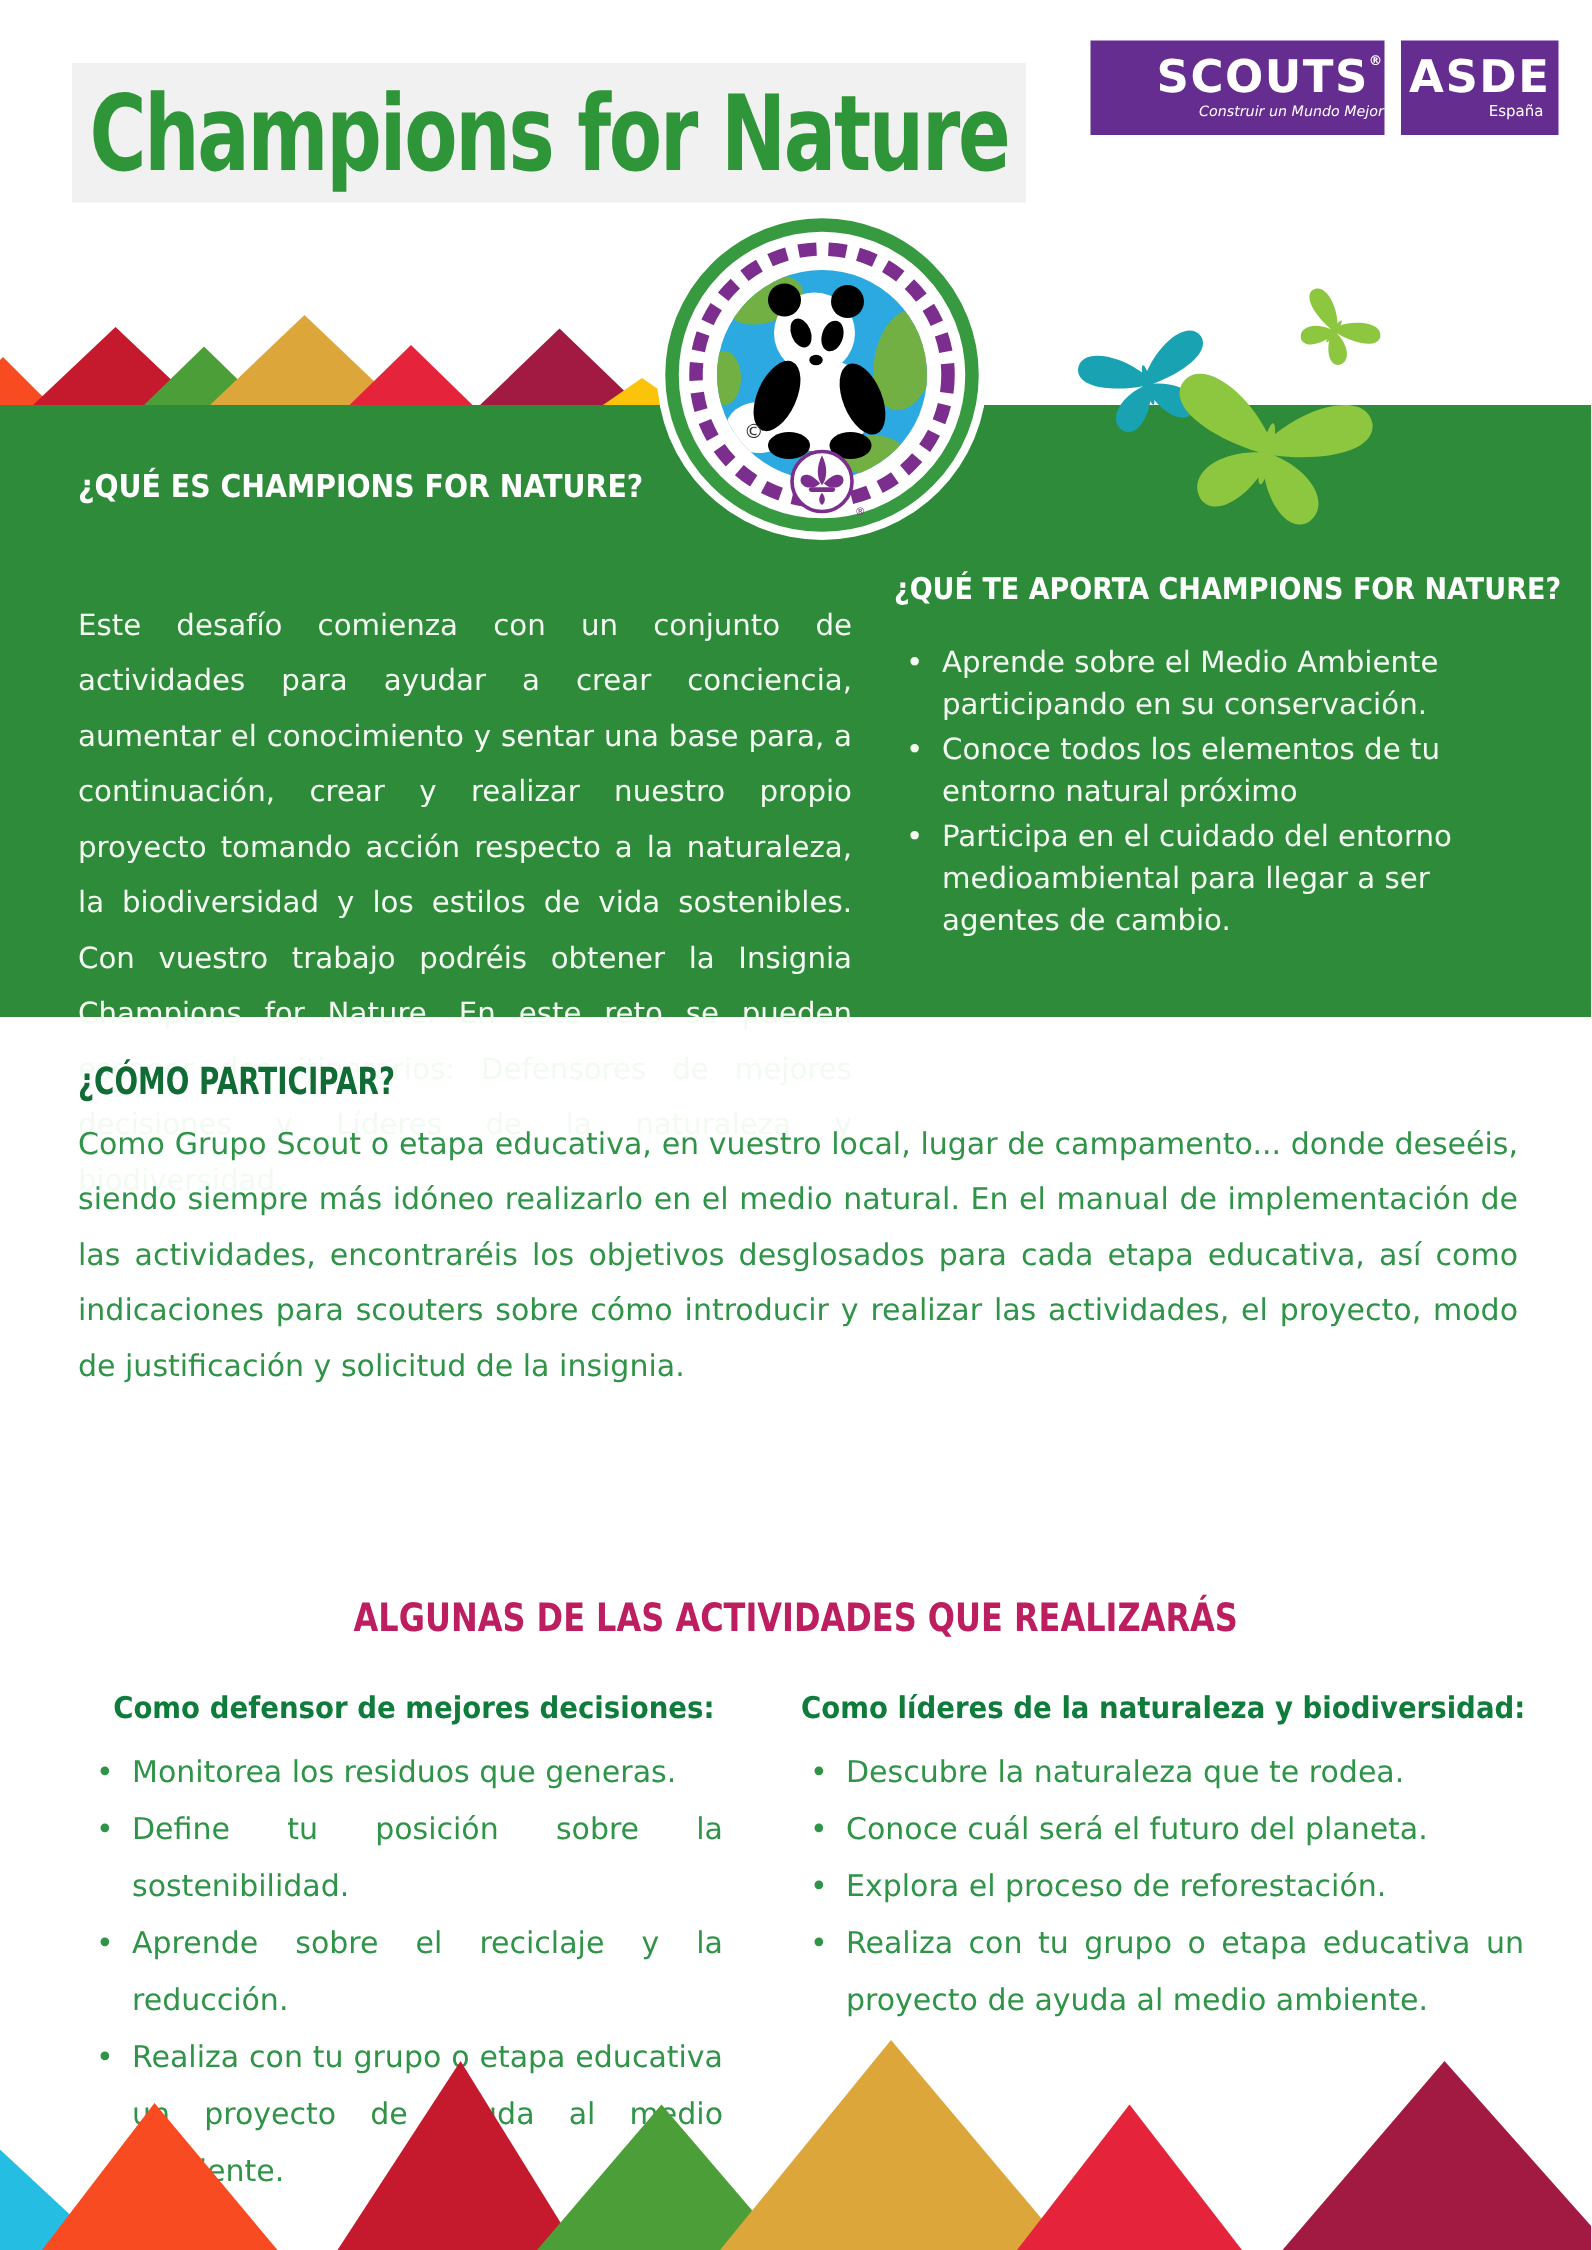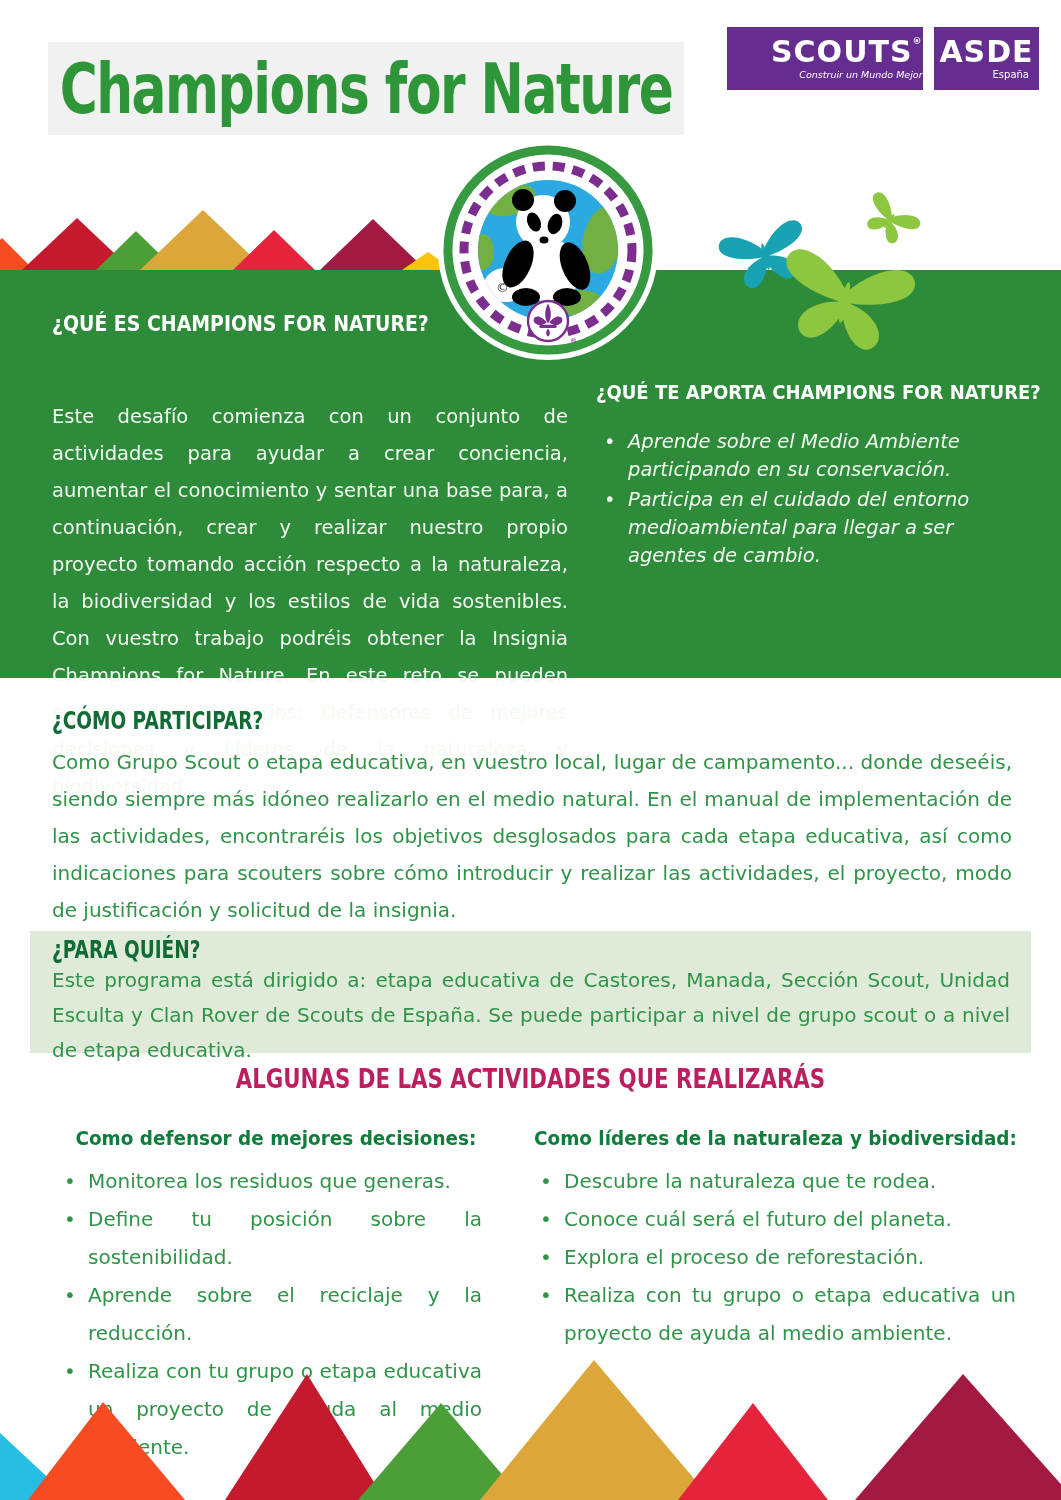--- a/index.html
+++ b/index.html
@@ -39,21 +39,21 @@
   
   .green-band { position:absolute; left:0; top:270px; width:1061px; height:408px; background:#2E8B3A; }
   .ges-heading { position:absolute; left:52px; top:42px; color:#ffffff;
     font-size:21px; font-weight:bold; white-space:nowrap;
     transform:scaleX(0.9); transform-origin:left center; }
   .ges-body { position:absolute; left:52px; top:88px; width:516px;
     color:#F2FAF2; font-size:19.5px; line-height:37px; text-align:justify;margin-top:40px; }
   .gqa-heading { position:absolute; left:596px; top:110px; color:#ffffff;
     font-size:20px; font-weight:bold; white-space:nowrap;
     transform:scaleX(0.9); transform-origin:left center; }
-  .gqa-list { position:absolute; left:596px; top:158px; width:422px; list-style:none;font-style:italic; }
+  .gqa-list { position:absolute; left:596px; top:158px; width:422px; list-style:none; }
   .gqa-list li { position:relative; padding-left:32px; color:#F2FAF2;
     font-size:19.5px; line-height:28px; margin-bottom:2px; }
   .gqa-list li::before { content:"\2022"; position:absolute; left:8px; }
 
   
   .heading-dark { color:#116B35; font-size:25px; font-weight:bold; white-space:nowrap;
     transform:scaleX(0.74); transform-origin:left center; }
   .como-heading { position:absolute; left:52px; top:706px; }
   .como-body { position:absolute; left:52px; top:744px; width:960px;
     color:#2F9447; font-size:20px; line-height:37px; text-align:justify; }
@@ -122,20 +122,21 @@
     <polygon points="402,70 428,52 454,70" fill="#FCC30B"></polygon>
   </svg>
 
   <div class="green-band">
     <h2 class="ges-heading">¿QUÉ ES CHAMPIONS FOR NATURE?</h2>
     <p class="ges-body">Este desafío comienza con un conjunto de actividades para ayudar a crear conciencia, aumentar el conocimiento y sentar una base para, a continuación, crear y realizar nuestro propio proyecto tomando acción respecto a la naturaleza, la biodiversidad y los estilos de vida sostenibles. Con vuestro trabajo podréis obtener la Insignia Champions for Nature. En este reto se pueden escoger dos itinerarios: Defensores de mejores decisiones y Líderes de la naturaleza y biodiversidad.</p>
 
     <h2 class="gqa-heading">¿QUÉ TE APORTA CHAMPIONS FOR NATURE?</h2>
     <ul class="gqa-list">
       <li>Aprende sobre el Medio Ambiente participando en su conservación.</li>
+      <li>Conoce todos los elementos de tu entorno natural próximo</li>
       <li>Participa en el cuidado del entorno medioambiental para llegar a ser agentes de cambio.</li>
     </ul>
   </div>
 
   <svg class="butterflies" viewBox="0 0 400 170">
     <g transform="translate(125,70) rotate(-15) scale(1.7)">
       <path d="M0,-3 C-8,-14 -22,-20 -25,-12 C-27,-5 -14,0 -2,1 C-13,3 -19,11 -14,16 C-9,20 -2,12 0,5 Z" fill="#18A2B2"></path>
       <path d="M0,-3 C8,-14 22,-20 25,-12 C27,-5 14,0 2,1 C13,3 19,11 14,16 C9,20 2,12 0,5 Z" fill="#18A2B2"></path>
       <ellipse cx="0" cy="1" rx="1.4" ry="8" fill="#18A2B2"></ellipse>
     </g>
@@ -191,24 +192,20 @@
         <rect x="-7" y="3" width="14" height="2.6" rx="1.3"></rect>
         <path d="M0,6 C2,8.5 2,11 0,12.5 C-2,11 -2,8.5 0,6 Z"></path>
       </g>
     </g>
     <text x="132" y="203" font-size="7" fill="#7B2E8E">®</text>
   </svg>
 
   <h2 class="heading-dark como-heading">¿CÓMO PARTICIPAR?</h2>
   <p class="como-body">Como Grupo Scout o etapa educativa, en vuestro local, lugar de campamento... donde deseéis, siendo siempre más idóneo realizarlo en el medio natural. En el manual de implementación de las actividades, encontraréis los objetivos desglosados para cada etapa educativa, así como indicaciones para scouters sobre cómo introducir y realizar las actividades, el proyecto, modo de justificación y solicitud de la insignia.</p>
 
-  <div class="pq-box">
-    <h2 class="heading-dark pq-heading">¿PARA QUIÉN?</h2>
-    <p class="pq-body">Este programa está dirigido a: etapa educativa de Castores, Manada, Sección Scout, Unidad Esculta y Clan Rover de Scouts de España. Se puede participar a nivel de grupo scout o a nivel de etapa educativa.</p>
-  </div>
 
   <div class="act-heading">
     <span>ALGUNAS DE LAS ACTIVIDADES QUE REALIZARÁS</span>
   </div>
 
   <div class="col col-def">
     <div class="col-header">
       <span>Como defensor de mejores decisiones:</span>
     </div>
     <ul class="act-list">

